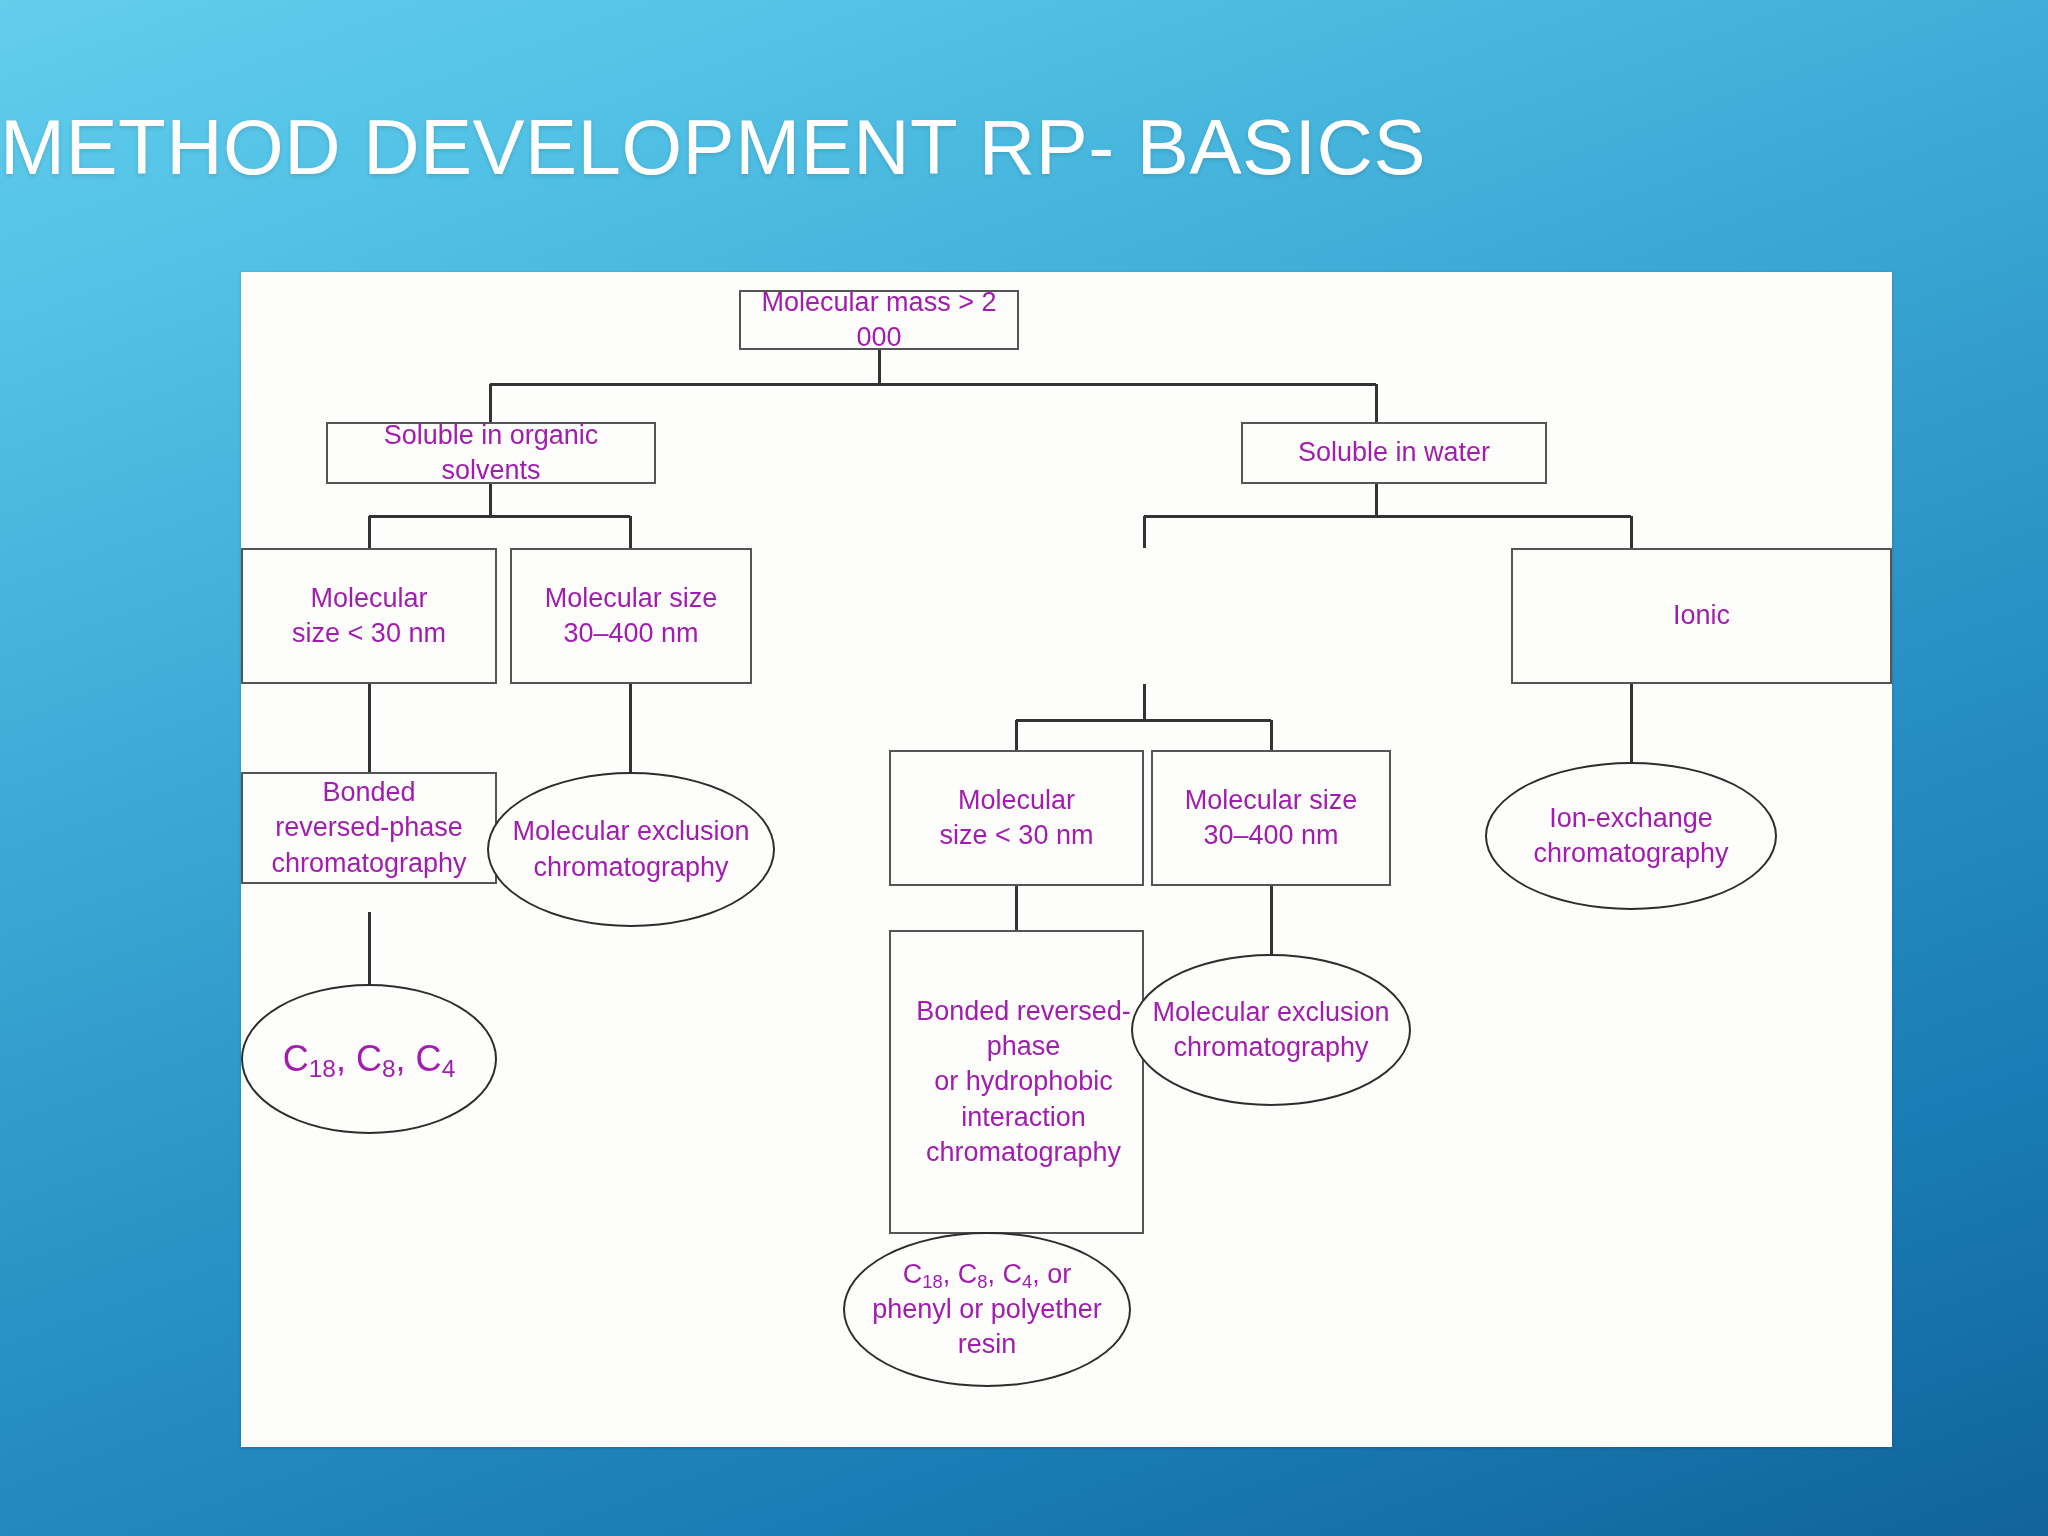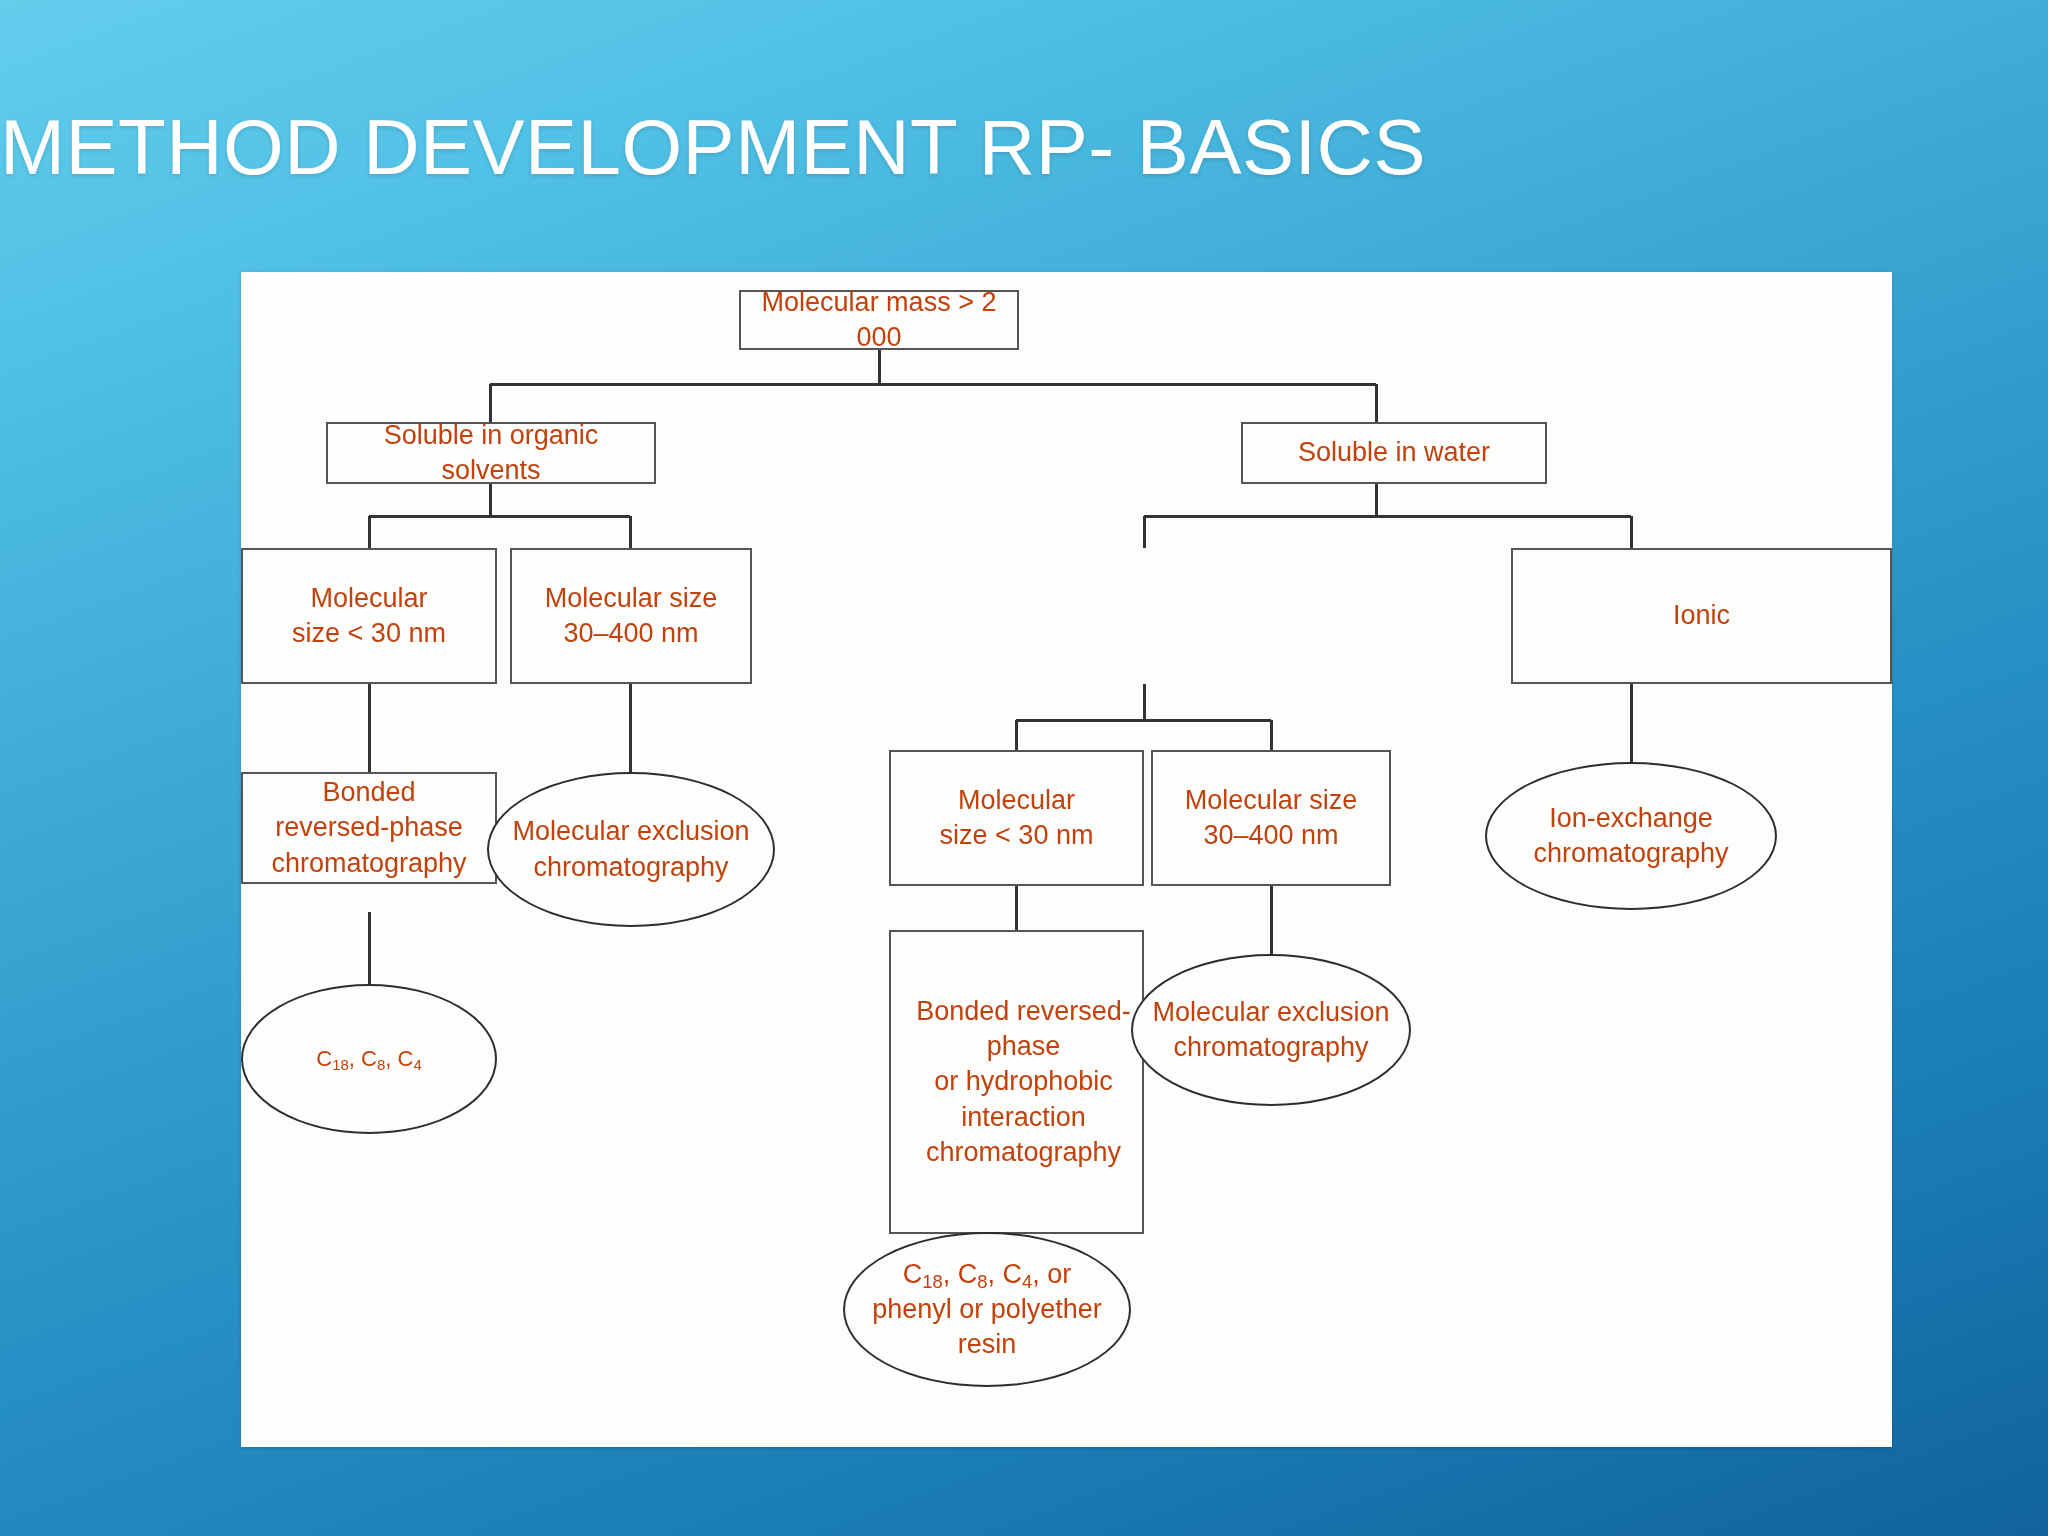--- a/index.html
+++ b/index.html
@@ -56,21 +56,21 @@
   }
 
   
   .node {
     position: absolute;
     box-sizing: border-box;
     display: flex;
     align-items: center;
     justify-content: center;
     text-align: center;
-    color: #c2410c;
+    color: #a21caf;
     font-family: "Liberation Sans", sans-serif;
     line-height: 1.30;
     background: #fdfdfb;
   }
   .box {
     border: 2px solid #555555;
   }
   .ellipse {
     border: 2px solid #2d2d2d;
     border-radius: 50% / 50%;
@@ -181,21 +181,21 @@
     <div class="node box" style="left:910px; top:478px; width:240px; height:136px; font-size:27px;">
       <span class="txt">Molecular size
 30–400 nm</span>
     </div>
 
     <div class="node ellipse" style="left:1244px; top:490px; width:292px; height:148px; font-size:27px;">
       <span class="txt">Ion-exchange
 chromatography</span>
     </div>
 
-    <div class="node ellipse" style="left:0px; top:712px; width:256px; height:150px; font-size:22px;">
+    <div class="node ellipse" style="left:0px; top:712px; width:256px; height:150px; font-size:36px;">
       <span class="txt">C<sub>18</sub>, C<sub>8</sub>, C<sub>4</sub></span>
     </div>
 
     <div class="node box" style="left:648px; top:658px; width:255px; height:304px; font-size:27px;padding-left:14px;">
       <span class="txt">Bonded reversed-phase
 or hydrophobic
 interaction
 chromatography</span>
     </div>
 

